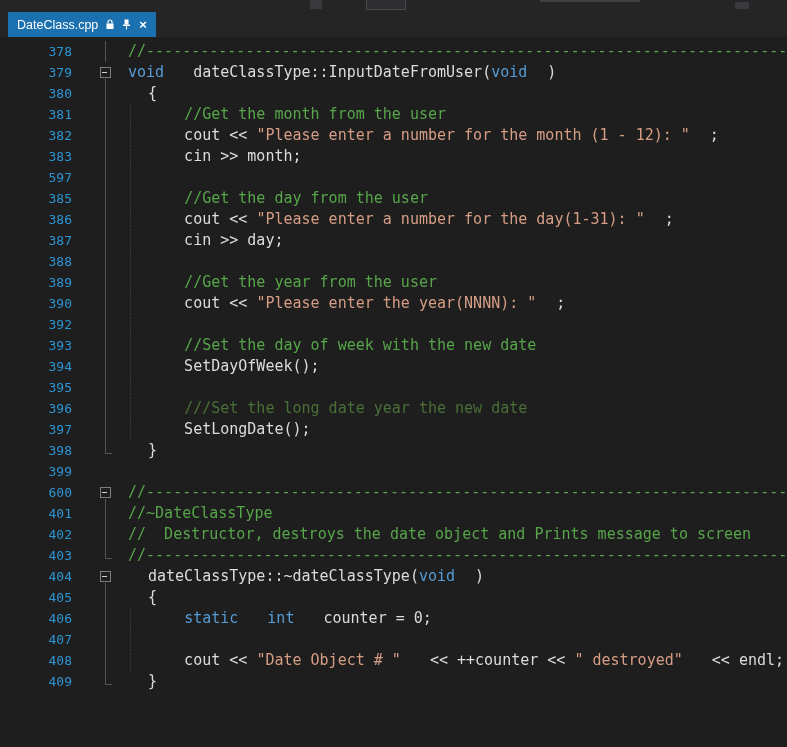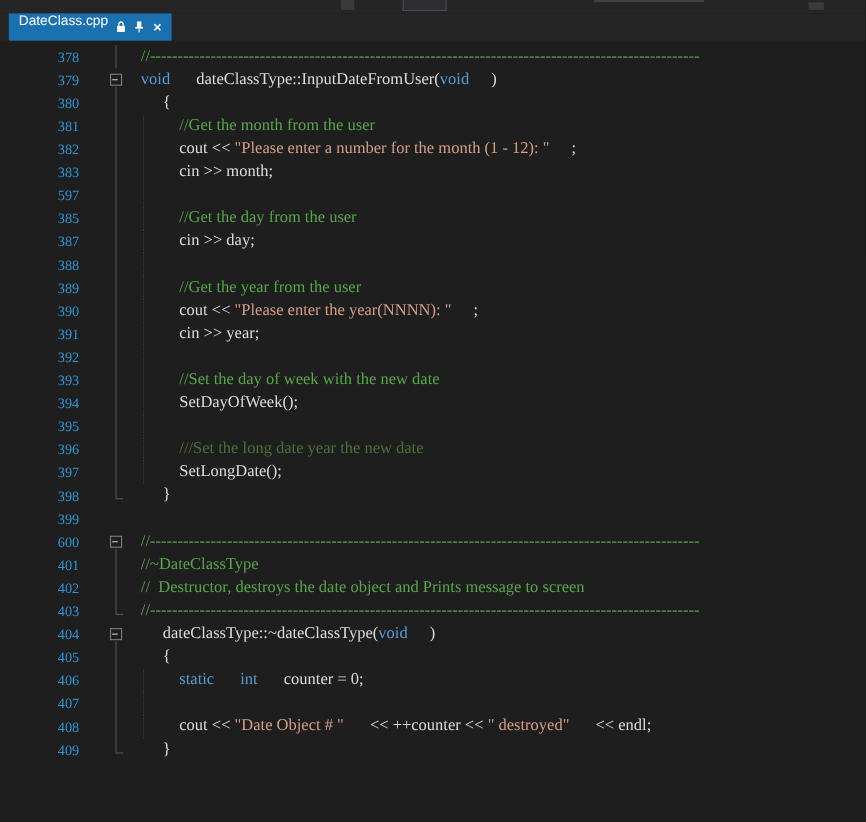--- a/index.html
+++ b/index.html
@@ -7,27 +7,27 @@
           font-family:"DejaVu Sans Mono",monospace;}
   
   .top-strip{height:12px;background:#252526;position:relative;}
   .frag{position:absolute;background:#3a3a3e;}
   .frag.f1{left:310px;top:0;width:12px;height:9px;}
   .frag.f2{left:366px;top:0;width:40px;height:10px;background:#2d2d30;border:1px solid #4a4a52;border-top:none;box-sizing:border-box;}
   .frag.f3{left:540px;top:0;width:100px;height:2px;background:#3f3f46;}
   .frag.f4{left:735px;top:2px;width:14px;height:7px;}
   
   .tab-bar{height:25px;background:#252526;display:flex;align-items:stretch;}
-  .tab{margin-left:8px;background:#1b70b0;color:#ffffff;display:flex;
+  .tab{margin-left:8px;background:#1b70b0;color:#ffffff;display:flex;align-items:center;
        padding:0 9px;gap:7px;font-family:"Liberation Sans",sans-serif;font-size:12.5px;cursor:default;}
   .tab-title{white-space:nowrap;}
   .tab-ico{display:inline-flex;align-items:center;justify-content:center;line-height:1;}
   .tab-ico.close{font-size:13px;font-weight:bold;margin-left:1px;}
   
-  .editor{height:710px;background:#1e1e1e;overflow:hidden;font-family:Liberation Serif, serif;}
+  .editor{height:710px;background:#1e1e1e;overflow:hidden;}
   #code-lines{padding-top:4px;}
   .row{display:flex;height:21px;line-height:21px;}
   .gutter{width:76px;flex:none;text-align:right;padding-right:4px;box-sizing:border-box;
           color:#2e95d3;font-size:13px;}
   .fold{width:46px;flex:none;position:relative;}
   .fold.line::before{content:'';position:absolute;left:29px;top:0;bottom:0;width:1px;background:#545454;}
   .fold.end::before{content:'';position:absolute;left:29px;top:0;height:13px;width:1px;background:#545454;}
   .fold.end::after{content:'';position:absolute;left:29px;top:13px;width:7px;height:1px;background:#545454;}
   .fold.box::before{content:'';position:absolute;left:29px;top:17px;bottom:0;width:1px;background:#545454;}
   .fold-box{position:absolute;left:24px;top:5px;width:9px;height:9px;border:1px solid #7e7e7e;background:#1e1e1e;}
@@ -111,43 +111,43 @@
           <div class="gutter">597</div>
           <div class="fold line"></div>
           <div class="code guide"></div>
         </div>
         <div class="row">
           <div class="gutter">385</div>
           <div class="fold line"></div>
           <div class="code guide"><span class="tok-pln">    </span><span class="tok-cmt">//Get the day from the user</span></div>
         </div>
         <div class="row">
+          <div class="gutter">386</div>
+          <div class="fold line"></div>
+          <div class="code guide"><span class="tok-pln">    cout &lt;&lt; </span><span class="tok-str">"Please enter a number for the day(1-31): "</span><span class="tok-pln">;</span></div>
+        </div>
+        <div class="row">
           <div class="gutter">387</div>
           <div class="fold line"></div>
           <div class="code guide"><span class="tok-pln">    cin &gt;&gt; day;</span></div>
         </div>
         <div class="row">
           <div class="gutter">388</div>
           <div class="fold line"></div>
           <div class="code guide"></div>
         </div>
         <div class="row">
           <div class="gutter">389</div>
           <div class="fold line"></div>
           <div class="code guide"><span class="tok-pln">    </span><span class="tok-cmt">//Get the year from the user</span></div>
         </div>
         <div class="row">
           <div class="gutter">390</div>
           <div class="fold line"></div>
           <div class="code guide"><span class="tok-pln">    cout &lt;&lt; </span><span class="tok-str">"Please enter the year(NNNN): "</span><span class="tok-pln">;</span></div>
-        </div>
-        <div class="row">
-          <div class="gutter">391</div>
-          <div class="fold line"></div>
-          <div class="code guide"><span class="tok-pln">    cin &gt;&gt; year;</span></div>
         </div>
         <div class="row">
           <div class="gutter">392</div>
           <div class="fold line"></div>
           <div class="code guide"></div>
         </div>
         <div class="row">
           <div class="gutter">393</div>
           <div class="fold line"></div>
           <div class="code guide"><span class="tok-pln">    </span><span class="tok-cmt">//Set the day of week with the new date</span></div>

